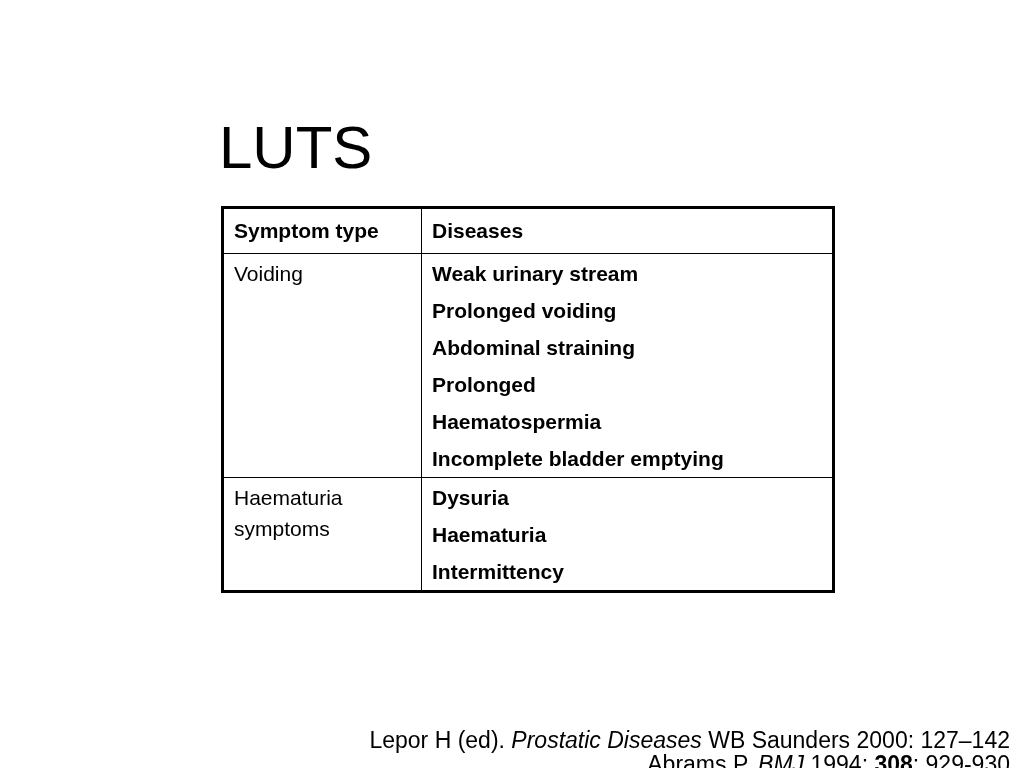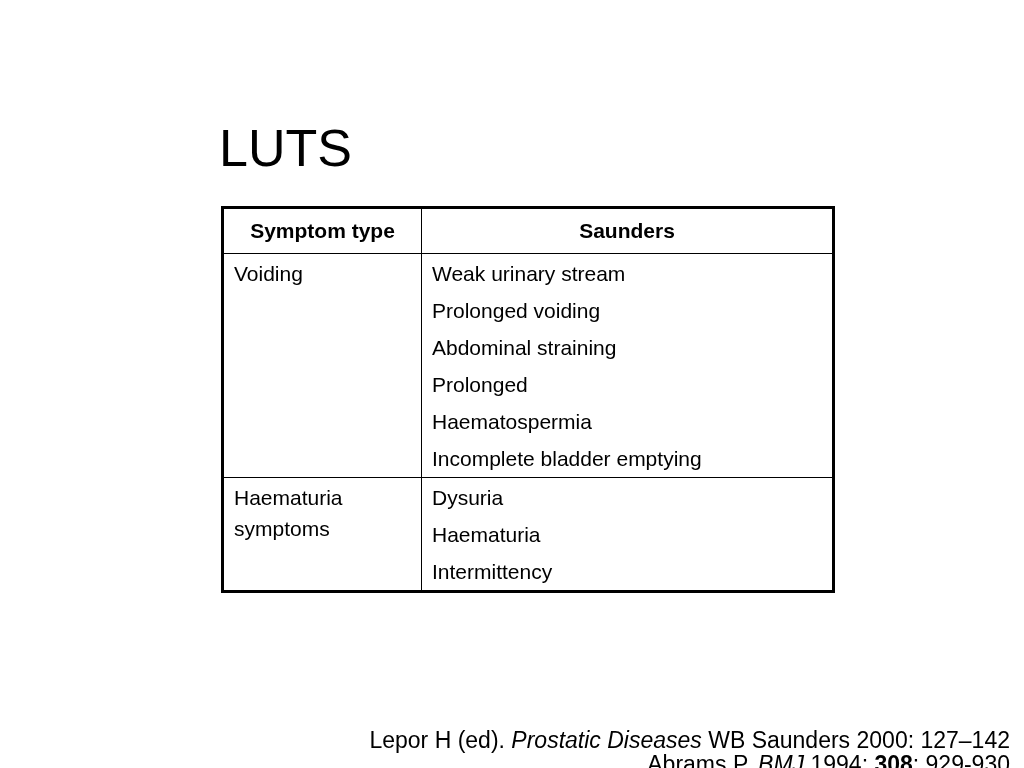--- a/index.html
+++ b/index.html
@@ -1,40 +1,40 @@
 <!DOCTYPE html>
 <html><head>
 <meta charset="utf-8">
 <style>
   html, body { margin:0; padding:0; background:#ffffff; }
   body { width:1024px; height:768px; position:relative; overflow:hidden;
          font-family:"Liberation Sans", sans-serif; color:#000; }
-  .title { position:absolute; left:219px; top:116px; font-size:52px; line-height:64px; font-weight:normal; margin:0; }
+  .title { position:absolute; left:219px; top:116px; font-size:60px; line-height:64px; font-weight:normal; margin:0; }
   table.luts { position:absolute; left:221px; top:206px; width:614px; border-collapse:collapse;
                border:3px solid #000; font-size:21px; }
   table.luts td, table.luts th { border:1.5px solid #000; vertical-align:top; text-align:left; padding:0 10px; }
-  table.luts th { font-weight:bold; height:44px; vertical-align:middle; padding-top:0;text-align:center; }
+  table.luts th { font-weight:bold; height:44px; vertical-align:middle; padding-top:0; }
   .col1 { width:177px; }
   .line { line-height:37px; height:37px; white-space:nowrap; }
   .cell-type { padding-top:4px !important; line-height:31px; }
-  .cell-sym { padding-top:1px !important; padding-bottom:0 !important; }
+  .cell-sym { padding-top:1px !important; padding-bottom:0 !important;font-weight:bold; }
   .refs { position:absolute; right:14px; top:713px; text-align:right; font-size:23px; line-height:24px;margin-top:15px; }
   .refs i { font-style:italic; }
   .refs b { font-weight:bold; }
 </style>
 </head>
 <body>
 
 <h1 class="title">LUTS</h1>
 
 <table class="luts">
   <tbody>
       <tr>
     <th class="col1">Symptom type</th>
-    <th>Saunders</th>
+    <th>Diseases</th>
   </tr>
   <tr>
     <td class="cell-type"><span>Voiding</span></td>
     <td class="cell-sym">
       <div class="line">Weak urinary stream</div>
       <div class="line">Prolonged voiding</div>
       <div class="line">Abdominal straining</div>
       <div class="line">Prolonged</div>
       <div class="line">Haematospermia</div>
       <div class="line">Incomplete bladder emptying</div>

